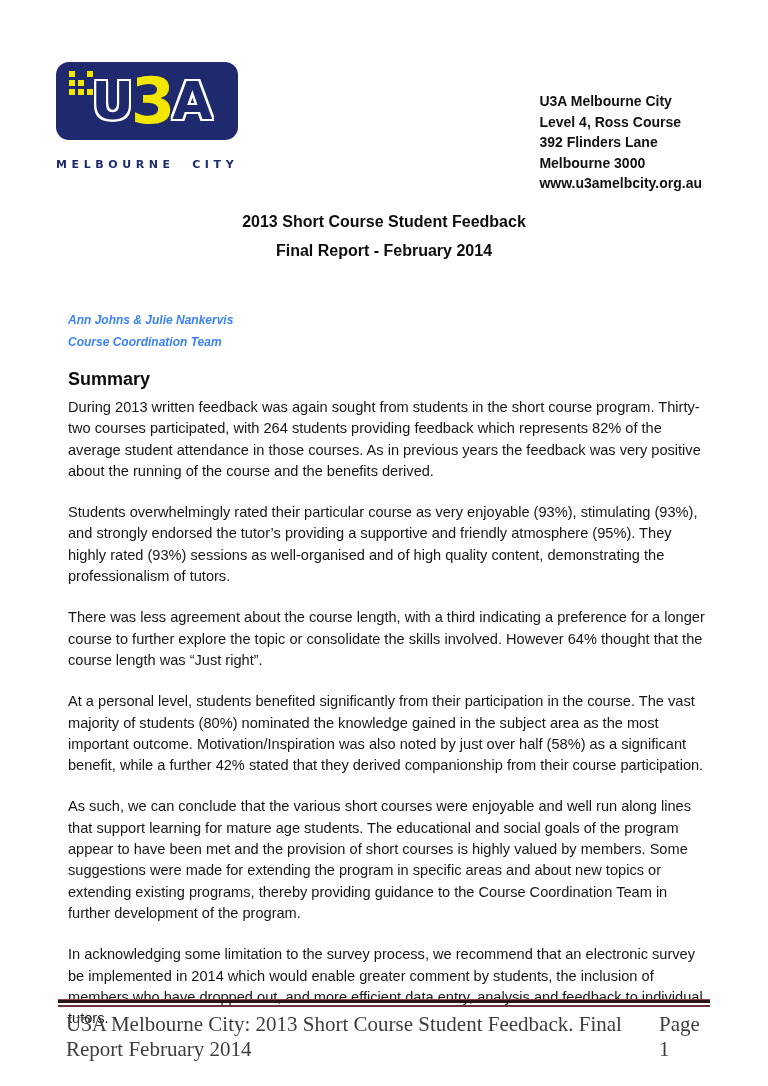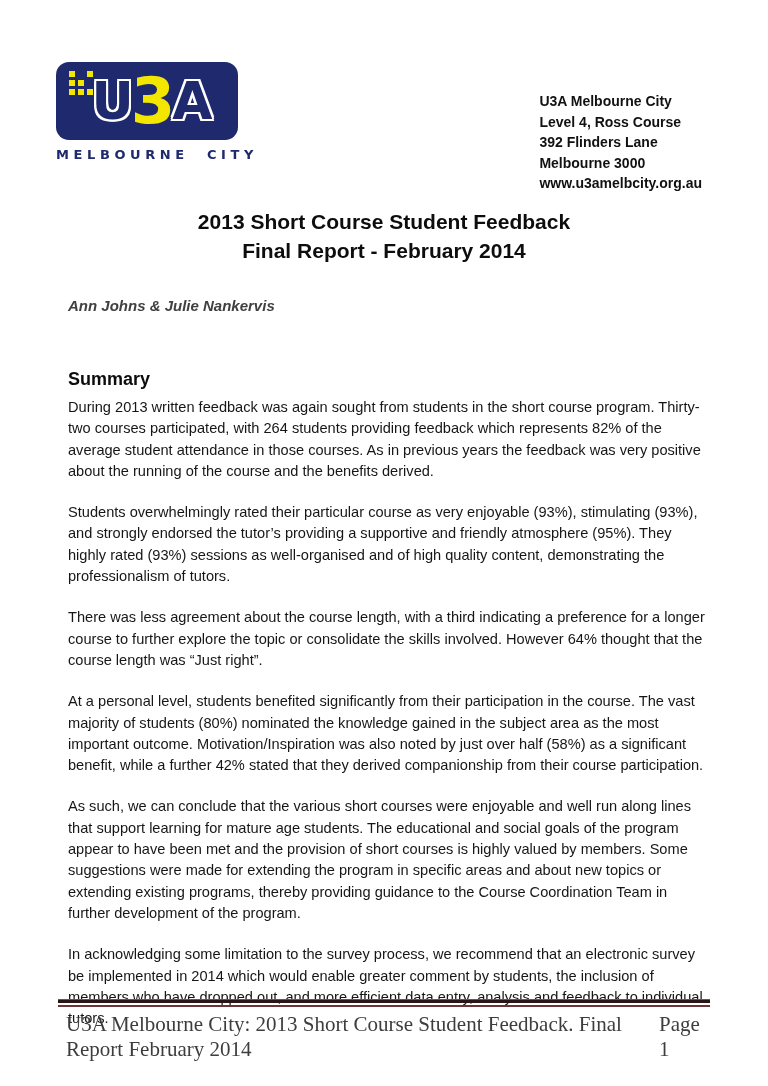--- a/index.html
+++ b/index.html
@@ -45,57 +45,57 @@
   .logo-pixels {
     position:absolute; top:9px; left:13px;
     display:grid;
     grid-template-columns:repeat(3, 6px);
     grid-auto-rows:6px;
     gap:3px;
   }
   .logo-pixels .px { background:#f3e600; }
   .logo-pixels .px.off { background:transparent; }
   .logo-subtitle {
-    margin-top:7px;
+    margin-top:18px;
     width:182px;
     text-align:center;
     font-family:"DejaVu Sans", sans-serif;
     font-weight:bold;
-    font-size:13px;
+    font-size:11px;
     letter-spacing:4.6px;
     word-spacing:9px;
     color:#1e2a6d;
     white-space:nowrap;
   }
 
   
   .address {
     position:absolute; top:91px; right:66px;
     font-weight:bold;
     font-size:14px;
     line-height:20.5px;
     color:#111111;
   }
 
   
   .doc-title {
     position:absolute; left:0; right:0; top:207px;
     text-align:center;
     font-weight:bold;
-    font-size:21px;
+    font-size:16px;
     line-height:29px;
     color:#0d0d0d;
   }
 
   
   .authors {
-    position:absolute; left:68px; top:295px;
+    position:absolute; left:68px; top:309px;
     font-weight:bold; font-style:italic;
-    font-size:15px; line-height:22px;
-    color:#404040;
+    font-size:12px; line-height:22px;
+    color:#3b82f6;
   }
 
   
   .content {
     position:absolute; left:68px; top:359px; width:637px;
     font-size:14.6px; line-height:21.3px;
   }
   .content h1 {
     margin:8px 0 6px 0;
     font-size:18px; line-height:24px;
@@ -151,20 +151,21 @@
     <div>www.u3amelbcity.org.au</div>
   </div>
 
   <div class="doc-title">
     <div>2013 Short Course Student Feedback</div>
     <div>Final Report - February 2014</div>
   </div>
 
   <div class="authors">
     <div>Ann Johns &amp; Julie Nankervis</div>
+    <div>Course Coordination Team</div>
   </div>
 
   <div class="content">
     <h1>Summary</h1>
     <p>During 2013 written feedback was again sought from students in the short course program. Thirty-two courses participated, with 264 students providing feedback which represents 82% of the average student attendance in those courses. As in previous years the feedback was very positive about the running of the course and the benefits derived.</p>
     <p>Students overwhelmingly rated their particular course as very enjoyable (93%), stimulating (93%), and strongly endorsed the tutor’s providing a supportive and friendly atmosphere (95%). They highly rated (93%) sessions as well-organised and of high quality content, demonstrating the professionalism of tutors.</p>
     <p>There was less agreement about the course length, with a third indicating a preference for a longer course to further explore the topic or consolidate the skills involved.  However 64% thought that the course length was “Just right”.</p>
     <p>At a personal level, students benefited significantly from their participation in the course. The vast majority of students (80%) nominated the knowledge gained in the subject area as the most important outcome. Motivation/Inspiration was also noted by just over half (58%) as a significant benefit, while a further 42% stated that they derived companionship from their course participation.</p>
     <p>As such, we can conclude that the various short courses were enjoyable and well run along lines that support learning for mature age students. The educational and social goals of the program appear to have been met and the provision of short courses is highly valued by members. Some suggestions were made for extending the program in specific areas and about new topics or extending existing programs, thereby providing guidance to the Course Coordination Team in further development of the program.</p>
     <p>In acknowledging some limitation to the survey process, we recommend that an electronic survey be implemented in 2014 which would enable greater comment by students, the inclusion of members who have dropped out, and more efficient data entry, analysis and feedback to individual tutors.</p>

